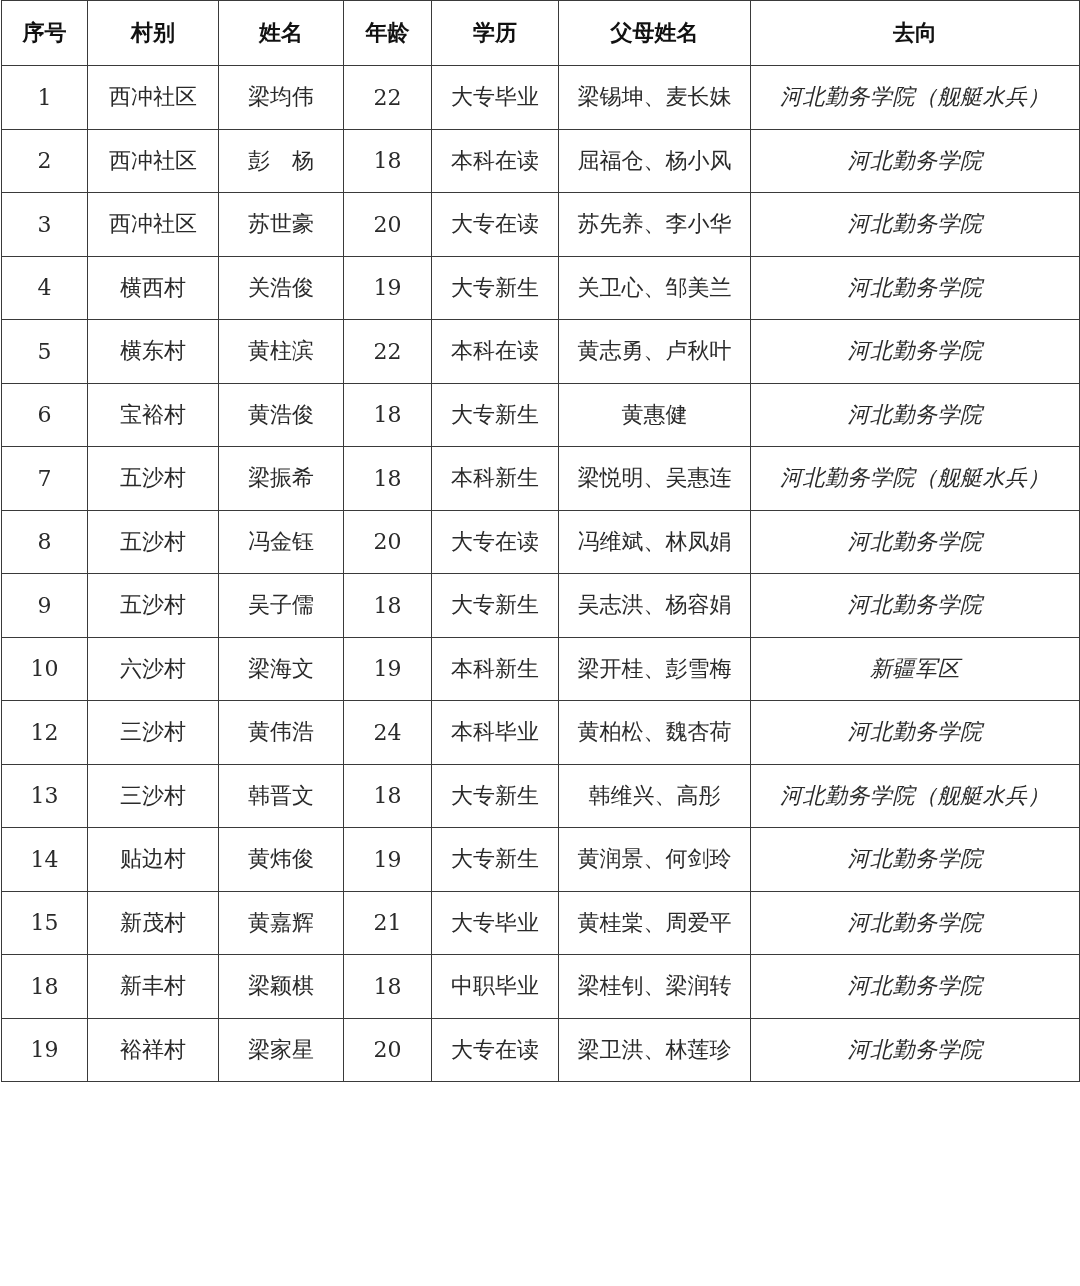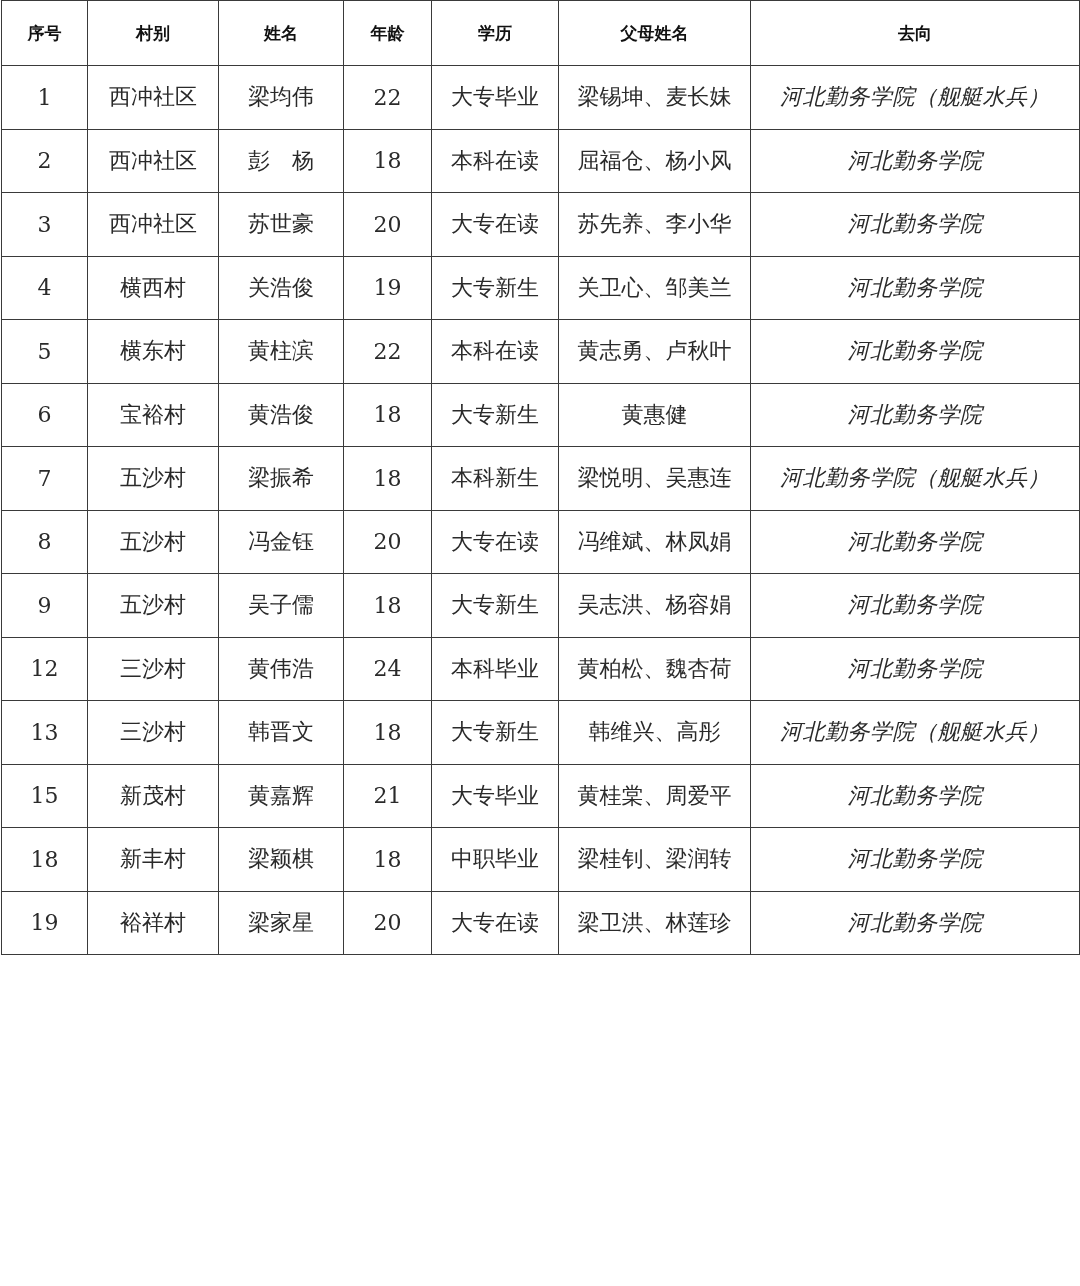--- a/index.html
+++ b/index.html
@@ -30,21 +30,21 @@
     th, td {
       border: 1.5px solid #3a3a3a;
       text-align: center;
       vertical-align: middle;
       padding: 0;
       overflow: hidden;
       white-space: nowrap;
     }
     thead th {
       height: 64px;
-      font-size: 17px;
+      font-size: 22px;
       font-weight: bold;
       color: #111111;
       font-family: "DejaVu Sans", "Liberation Sans", sans-serif;
     }
     tbody td {
       height: 62.5px;
       font-size: 22px;
       font-weight: normal;
       color: #2a2a2a;
     }
@@ -164,20 +164,29 @@
   <tr>
     <td class="num">9</td>
     <td>五沙村</td>
     <td>吴子儒</td>
     <td class="num">18</td>
     <td>大专新生</td>
     <td>吴志洪、杨容娟</td>
     <td class="dest">河北勤务学院</td>
   </tr>
 
+  <tr>
+    <td class="num">10</td>
+    <td>六沙村</td>
+    <td>梁海文</td>
+    <td class="num">19</td>
+    <td>本科新生</td>
+    <td>梁开桂、彭雪梅</td>
+    <td class="dest">新疆军区</td>
+  </tr>
 
 
   <tr>
     <td class="num">12</td>
     <td>三沙村</td>
     <td>黄伟浩</td>
     <td class="num">24</td>
     <td>本科毕业</td>
     <td>黄柏松、魏杏荷</td>
     <td class="dest">河北勤务学院</td>
@@ -186,20 +195,29 @@
   <tr>
     <td class="num">13</td>
     <td>三沙村</td>
     <td>韩晋文</td>
     <td class="num">18</td>
     <td>大专新生</td>
     <td>韩维兴、高彤</td>
     <td class="dest">河北勤务学院（舰艇水兵）</td>
   </tr>
 
+  <tr>
+    <td class="num">14</td>
+    <td>贴边村</td>
+    <td>黄炜俊</td>
+    <td class="num">19</td>
+    <td>大专新生</td>
+    <td>黄润景、何剑玲</td>
+    <td class="dest">河北勤务学院</td>
+  </tr>
 
   <tr>
     <td class="num">15</td>
     <td>新茂村</td>
     <td>黄嘉辉</td>
     <td class="num">21</td>
     <td>大专毕业</td>
     <td>黄桂棠、周爱平</td>
     <td class="dest">河北勤务学院</td>
   </tr>

